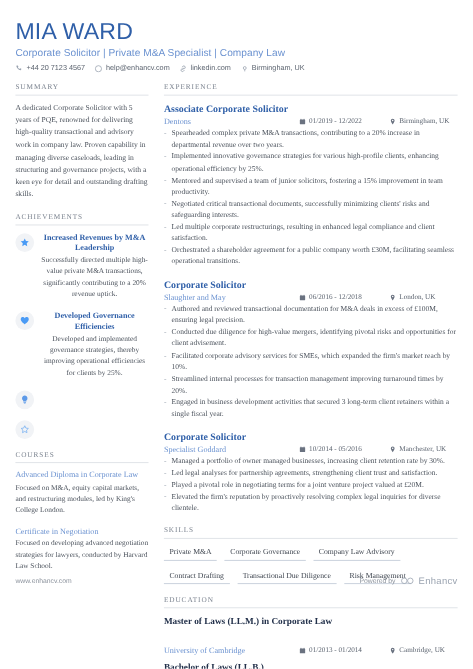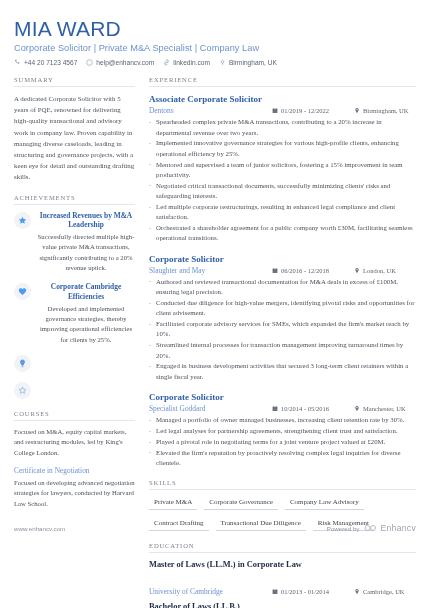--- a/index.html
+++ b/index.html
@@ -167,21 +167,21 @@
 
         <div class="ach">
           <div class="ach-badge">
             <span>
                 <svg viewBox="0 0 16 16" fill="#4a9bf5">
                   <path d="M8 14S1.5 9.8 1.5 5.9A3.4 3.4 0 0 1 8 4.2a3.4 3.4 0 0 1 6.5 1.7C14.5 9.8 8 14 8 14z"></path>
                 </svg>
               </span>
           </div>
           <div class="ach-body">
-            <div class="ach-title">Corporate Cambridge Efficiencies</div>
+            <div class="ach-title">Developed Governance Efficiencies</div>
             <div class="ach-desc">Developed and implemented governance strategies, thereby improving operational efficiencies for clients by 25%.</div>
           </div>
         </div>
 
         <div class="ach">
           <div class="ach-badge">
             <span>
                 <svg viewBox="0 0 16 16" fill="#5d9ae8">
                   <path d="M8 1a4.4 4.4 0 0 0-2.6 8v1.6h5.2V9A4.4 4.4 0 0 0 8 1z"></path>
                   <rect x="5.9" y="11.4" width="4.2" height="1.3" rx=".6"></rect>
@@ -198,20 +198,21 @@
                   <path d="M8 1.9l1.8 3.7 4 .6-2.9 2.8.7 4L8 11.1l-3.6 1.9.7-4-2.9-2.8 4-.6z"></path>
                 </svg>
               </span>
           </div>
         </div>
       </div>
 
       <div class="sec">
         <div class="sec-title">COURSES</div>
         <div class="course">
+          <div class="course-title">Advanced Diploma in Corporate Law</div>
           <div class="course-desc">Focused on M&amp;A, equity capital markets, and restructuring modules, led by King's College London.</div>
         </div>
         <div class="course">
           <div class="course-title">Certificate in Negotiation</div>
           <div class="course-desc">Focused on developing advanced negotiation strategies for lawyers, conducted by Harvard Law School.</div>
         </div>
       </div>
 
     </div>
 

